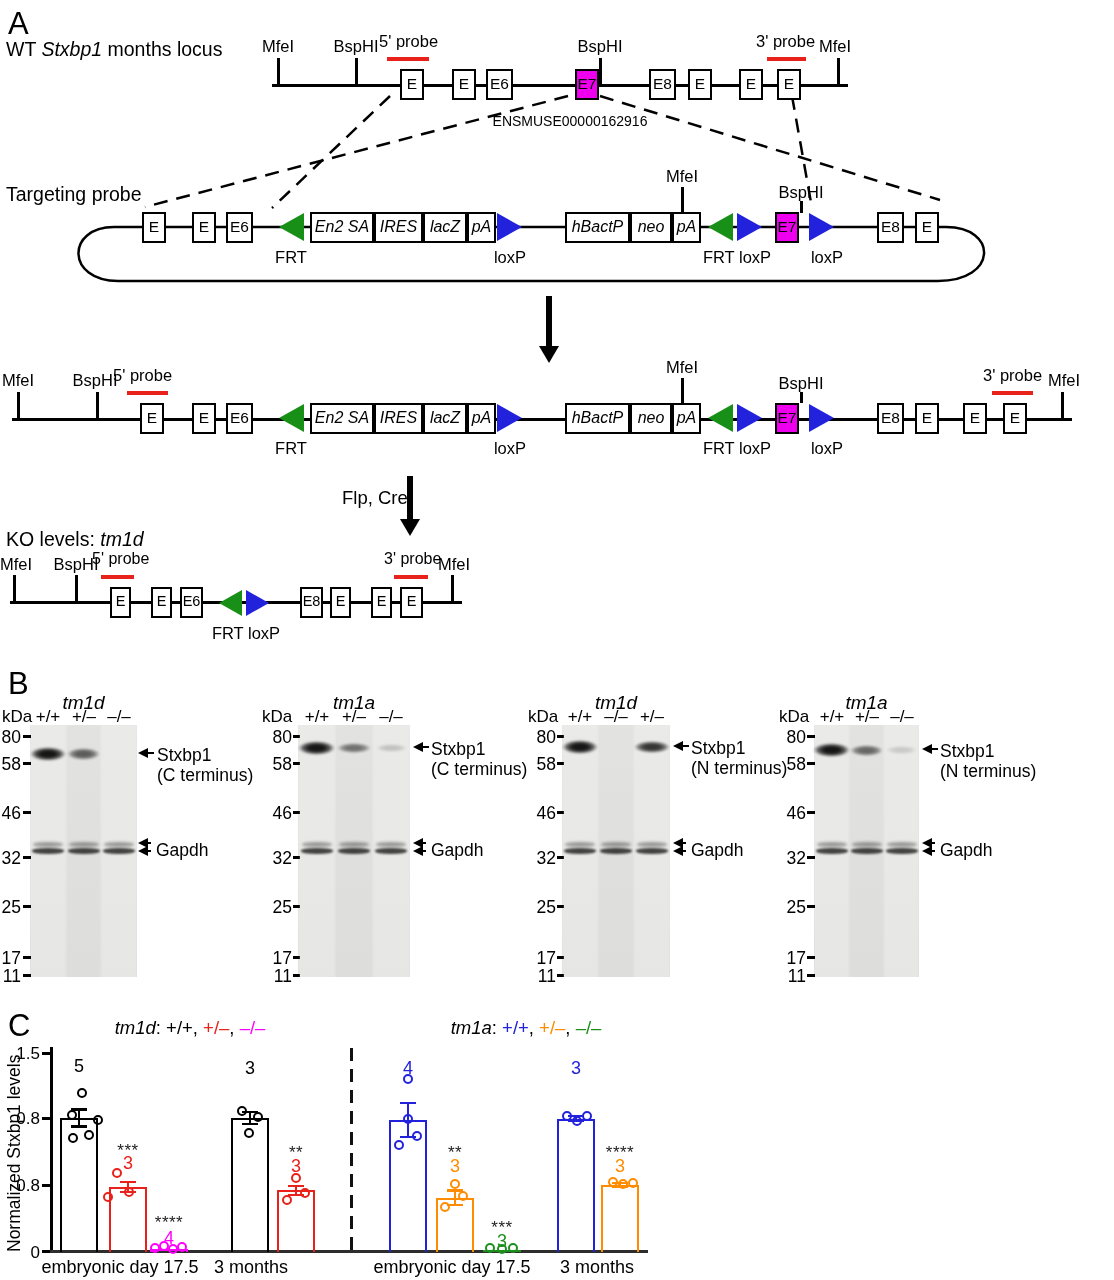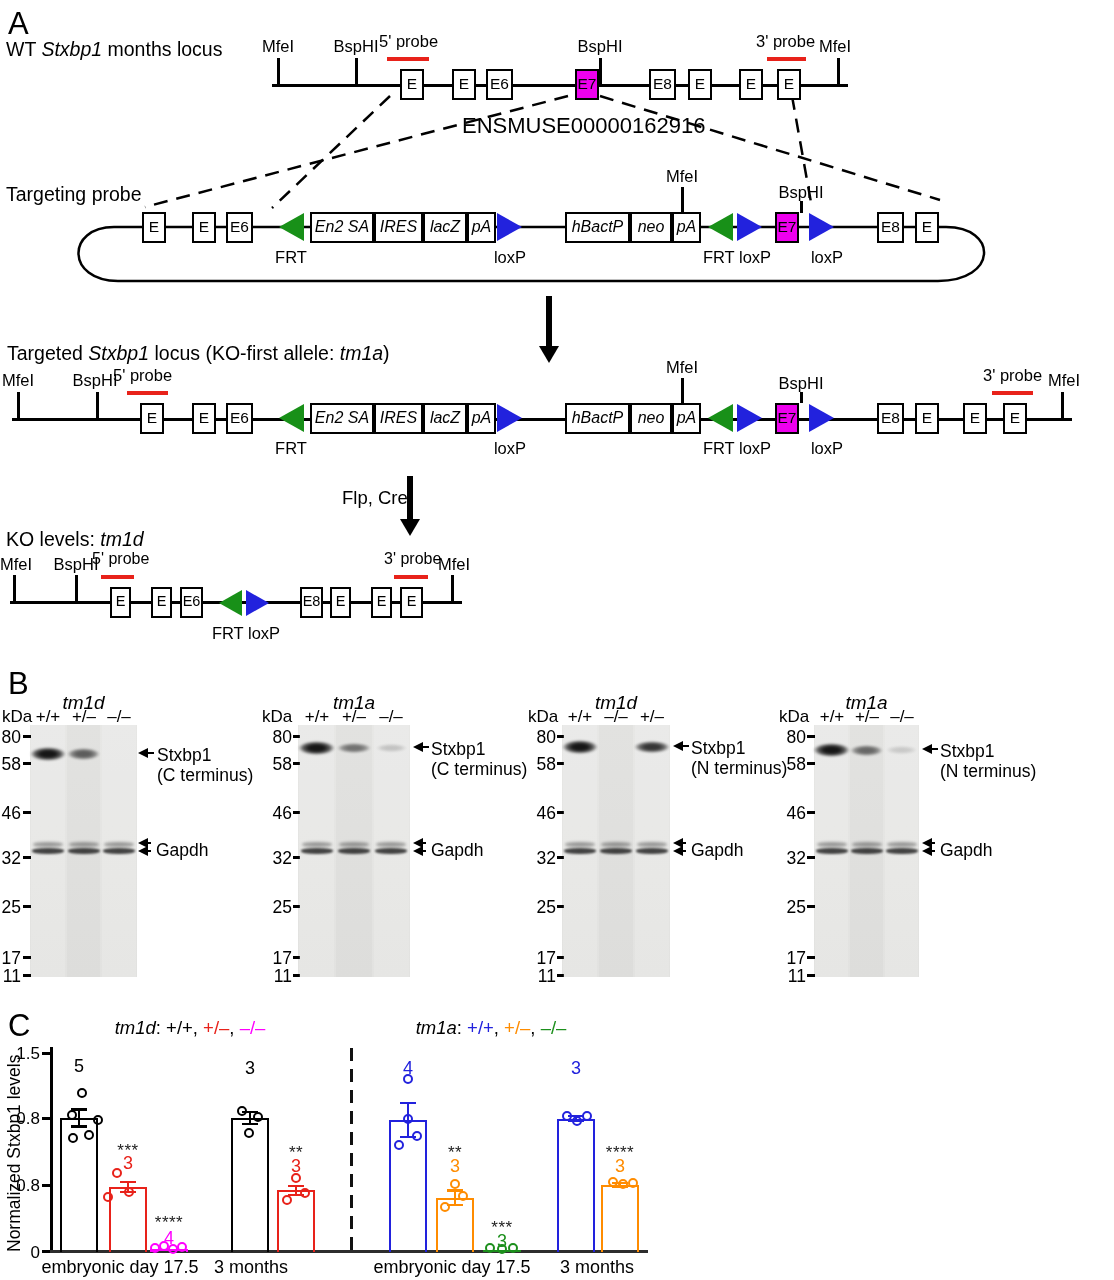--- a/index.html
+++ b/index.html
@@ -85,21 +85,21 @@
   <div class="sitelab" style="left:575px;top:37px;width:50px">BspHI</div>
   <div class="tick" style="left:599px;top:58px;height:26px"></div>
   <div class="exon w" style="left:649px;top:69px">E8</div>
   <div class="exon" style="left:688px;top:69px">E</div>
   <div class="exon" style="left:739px;top:69px">E</div>
   <div class="exon" style="left:777px;top:69px">E</div>
   <div class="sitelab" style="left:756px;top:32px;width:58px">3' probe</div>
   <div class="probe" style="left:767px;top:57px;width:39px"></div>
   <div class="sitelab" style="left:811px;top:37px;width:48px">MfeI</div>
   <div class="tick" style="left:837px;top:58px;height:26px"></div>
-  <div class="sitelab" style="left:462px;top:113px;width:216px;font-size:22px">ENSMUSE00000162916</div>
+  <div class="sitelab" style="left:462px;top:113px;width:216px;font-size:14px">ENSMUSE00000162916</div>
 
   <div class="rowtitle" style="left:6px;top:183px">Targeting probe</div>
   <div class="exon" style="left:142px;top:212px">E</div>
   <div class="exon" style="left:192px;top:212px">E</div>
   <div class="exon w" style="left:226px;top:212px">E6</div>
   <div class="tri-l" style="left:279px;top:213px"></div>
   <div class="sublab" style="left:269px;top:248px;width:44px">FRT</div>
   <div class="tall" style="left:310px;top:212px;width:64px">En2 SA</div>
   <div class="tall" style="left:374px;top:212px;width:49px">IRES</div>
   <div class="tall" style="left:423px;top:212px;width:44px">lacZ</div>
@@ -118,21 +118,20 @@
   <div class="sitelab" style="left:776px;top:183px;width:50px">BspHI</div>
   <div class="tick" style="left:800px;top:201px;height:12px"></div>
   <div class="tri-r" style="left:809px;top:213px"></div>
   <div class="sublab" style="left:805px;top:248px;width:44px">loxP</div>
   <div class="exon w" style="left:877px;top:212px">E8</div>
   <div class="exon" style="left:915px;top:212px">E</div>
 
   <div class="arrow-shaft" style="left:546px;top:296px;height:51px"></div>
   <div class="arrow-head" style="left:539px;top:346px"></div>
 
-  <div class="rowtitle" style="left:7px;top:342px"><span>Targeted </span><span class="it">Stxbp1</span><span> locus (KO-first allele: </span><span class="it">tm1a</span><span>)</span></div>
   <div class="gline" style="left:12px;top:418px;width:1060px"></div>
   <div class="sitelab" style="left:-2px;top:371px;width:40px">MfeI</div>
   <div class="tick" style="left:17px;top:392px;height:26px"></div>
   <div class="sitelab" style="left:70px;top:371px;width:50px">BspHI</div>
   <div class="tick" style="left:96px;top:392px;height:26px"></div>
   <div class="sitelab" style="left:113px;top:366px;width:56px">5' probe</div>
   <div class="probe" style="left:127px;top:391px;width:41px"></div>
   <div class="exon" style="left:140px;top:403px">E</div>
   <div class="exon" style="left:192px;top:403px">E</div>
   <div class="exon w" style="left:226px;top:403px">E6</div>
@@ -342,21 +341,21 @@
     </div>
   <div class="harrow" style="left:922px;top:846px">
       <div class="head"></div>
       <div class="tail" style="width:3px"></div>
     </div>
   <div class="prot" style="left:940px;top:840px">Gapdh</div>
 
   <div class="panel-letter" style="left:8px;top:1010px">C</div>
 
   <div class="chead" style="left:75px"><span class="it">tm1d</span><span>: </span><span>+/+</span><span>, </span><span class="c-red">+/–</span><span>, </span><span class="c-mag">–/–</span></div>
-  <div class="chead" style="left:376px"><span class="it">tm1a</span><span>: </span><span class="c-blue">+/+</span><span>, </span><span class="c-or">+/–</span><span>, </span><span class="c-gr">–/–</span></div>
+  <div class="chead" style="left:411px"><span class="it">tm1a</span><span>: </span><span class="c-blue">+/+</span><span>, </span><span class="c-or">+/–</span><span>, </span><span class="c-gr">–/–</span></div>
 
   <div id="ylabel">Normalized Stxbp1 levels</div>
   <div id="yaxis"></div>
   <div class="ytick" style="left:42px;top:1052px"></div>
   <div class="ytick" style="left:42px;top:1117px"></div>
   <div class="ytick" style="left:42px;top:1184px"></div>
   <div class="ytick" style="left:42px;top:1250px"></div>
   <div class="yticklab" style="left:6px;top:1044px">1.5</div>
   <div class="yticklab" style="left:6px;top:1109px">0.8</div>
   <div class="yticklab" style="left:6px;top:1176px">0.8</div>

